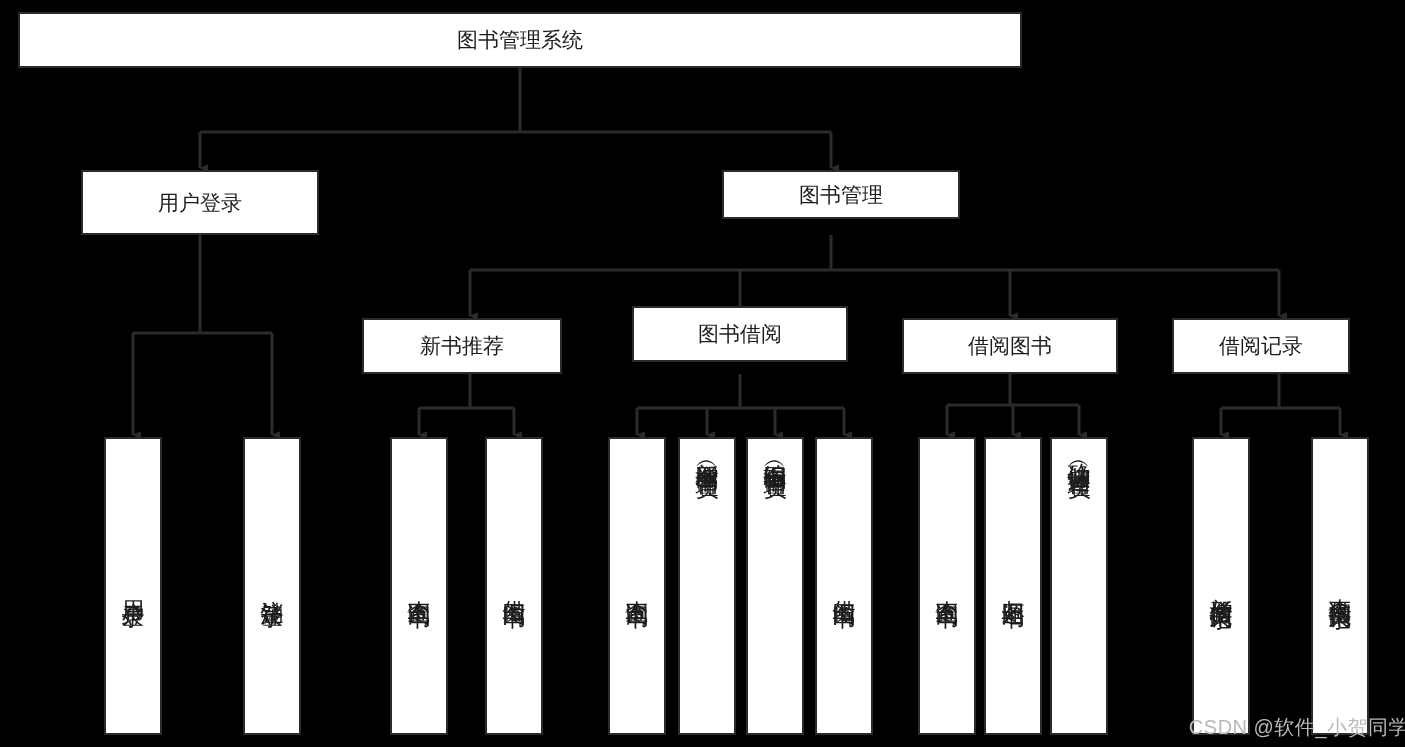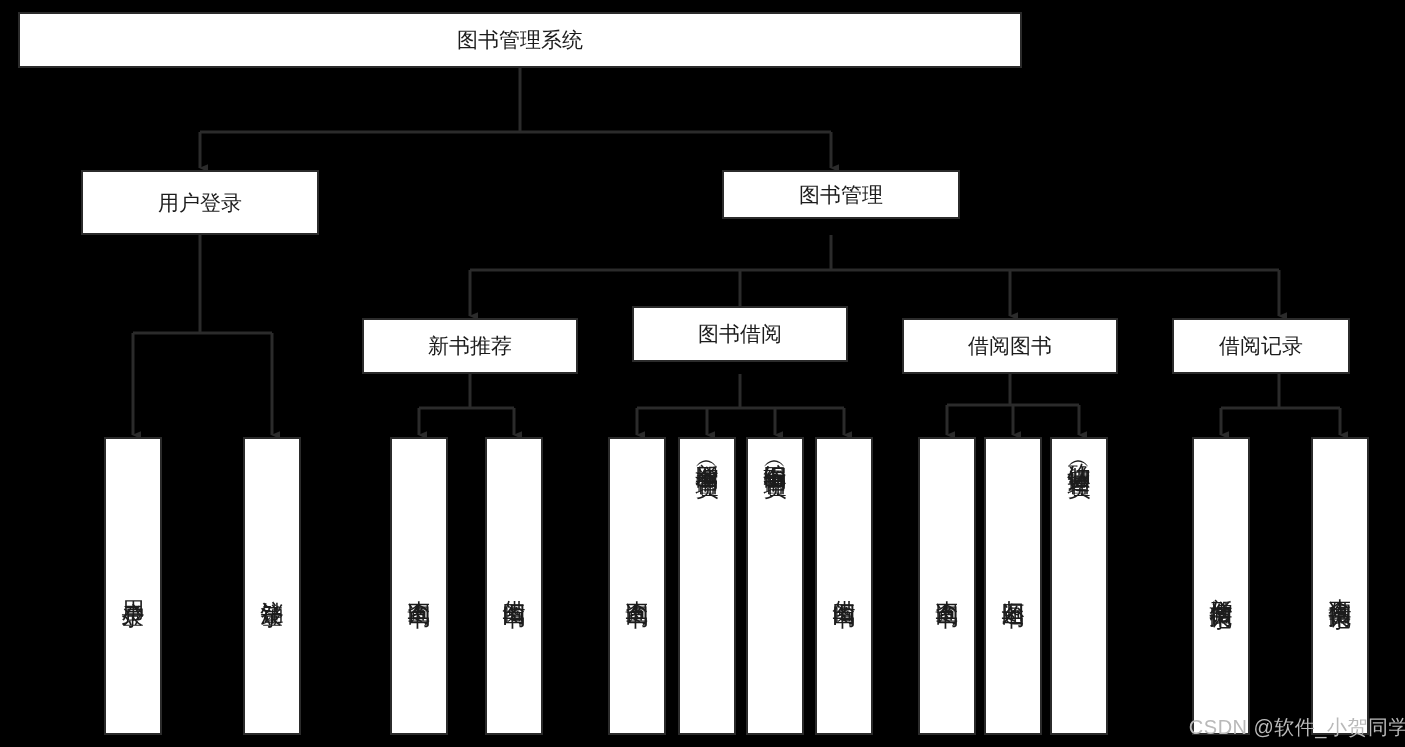--- a/index.html
+++ b/index.html
@@ -122,21 +122,21 @@
   <div id="nodes">
       <div class="node horizontal" style="left: 18px; top: 12px; width: 1004px; height: 56px;">
         <span class="node-label">图书管理系统</span>
       </div>
       <div class="node horizontal" style="left: 81px; top: 170px; width: 238px; height: 65px;">
         <span class="node-label">用户登录</span>
       </div>
       <div class="node horizontal" style="left: 686px; top: 170px; width: 238px; height: 49px; margin-left: 36px;">
         <span class="node-label">图书管理</span>
       </div>
-      <div class="node horizontal" style="left: 362px; top: 318px; width: 216px; height: 56px;">
+      <div class="node horizontal" style="left: 362px; top: 318px; width: 200px; height: 56px;">
         <span class="node-label">新书推荐</span>
       </div>
       <div class="node horizontal" style="left: 632px; top: 306px; width: 216px; height: 56px;">
         <span class="node-label">图书借阅</span>
       </div>
       <div class="node horizontal" style="left: 902px; top: 318px; width: 216px; height: 56px;">
         <span class="node-label">借阅图书</span>
       </div>
       <div class="node horizontal" style="left: 1172px; top: 318px; width: 178px; height: 56px;">
         <span class="node-label">借阅记录</span>

